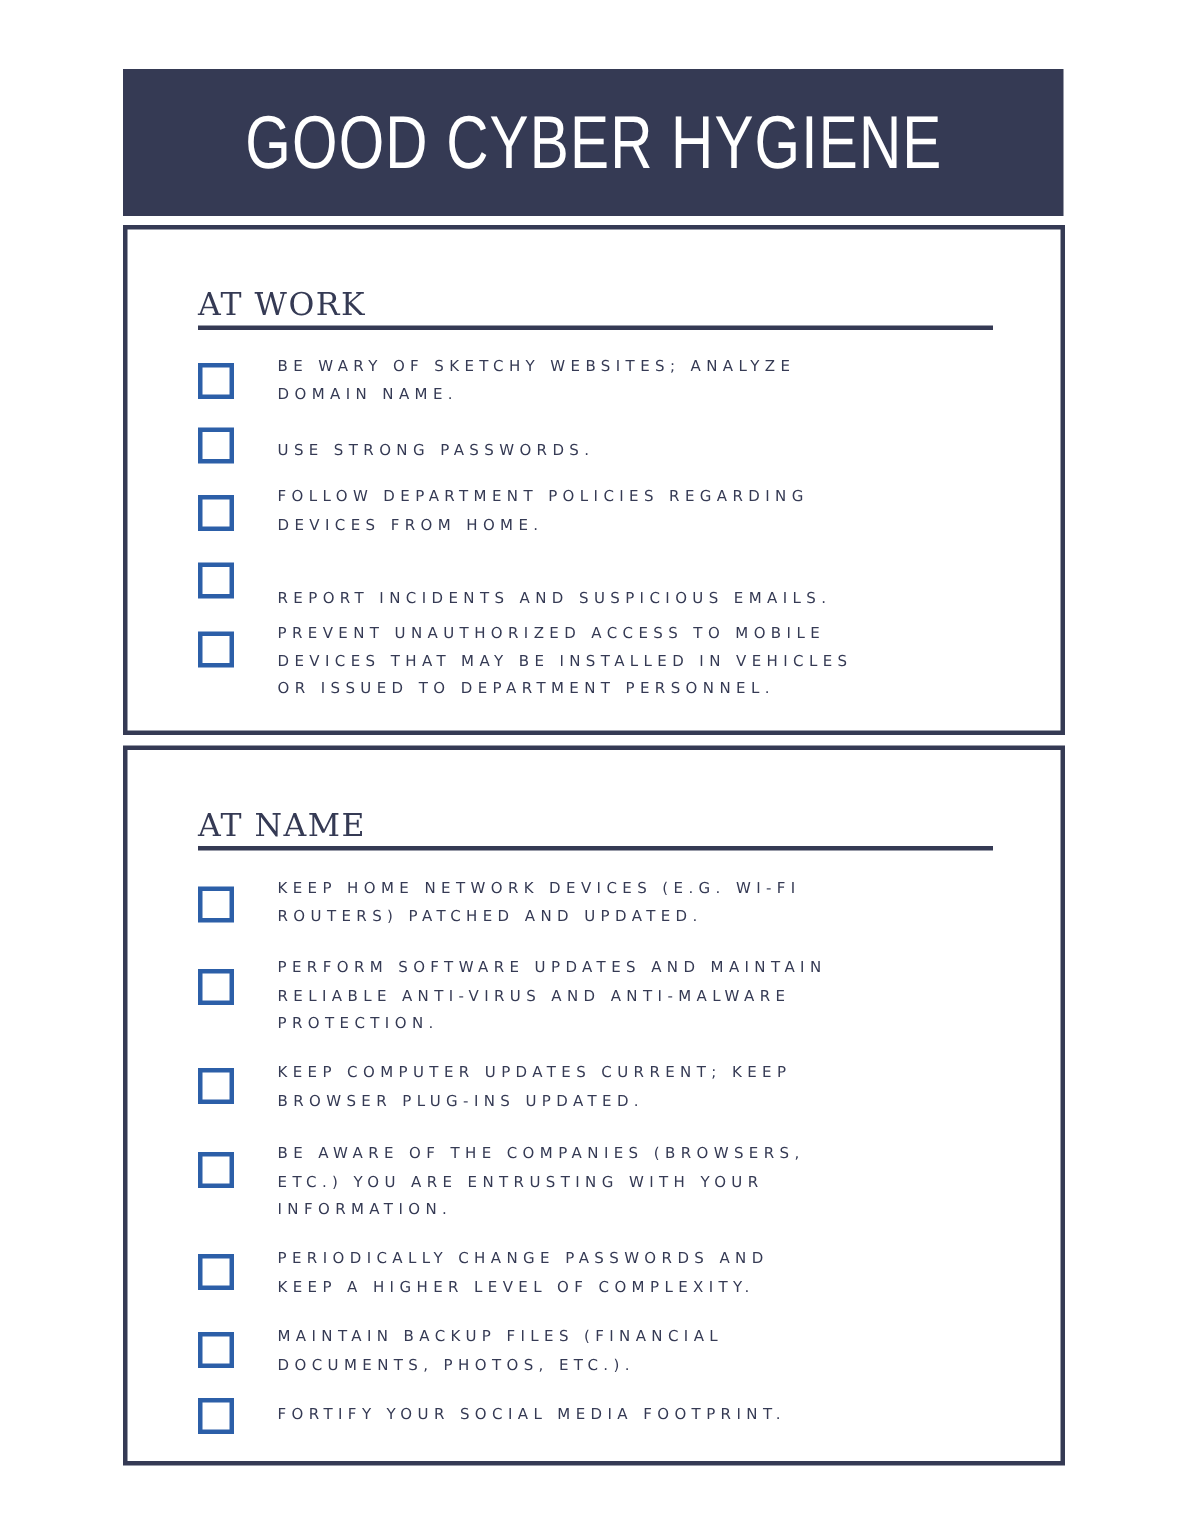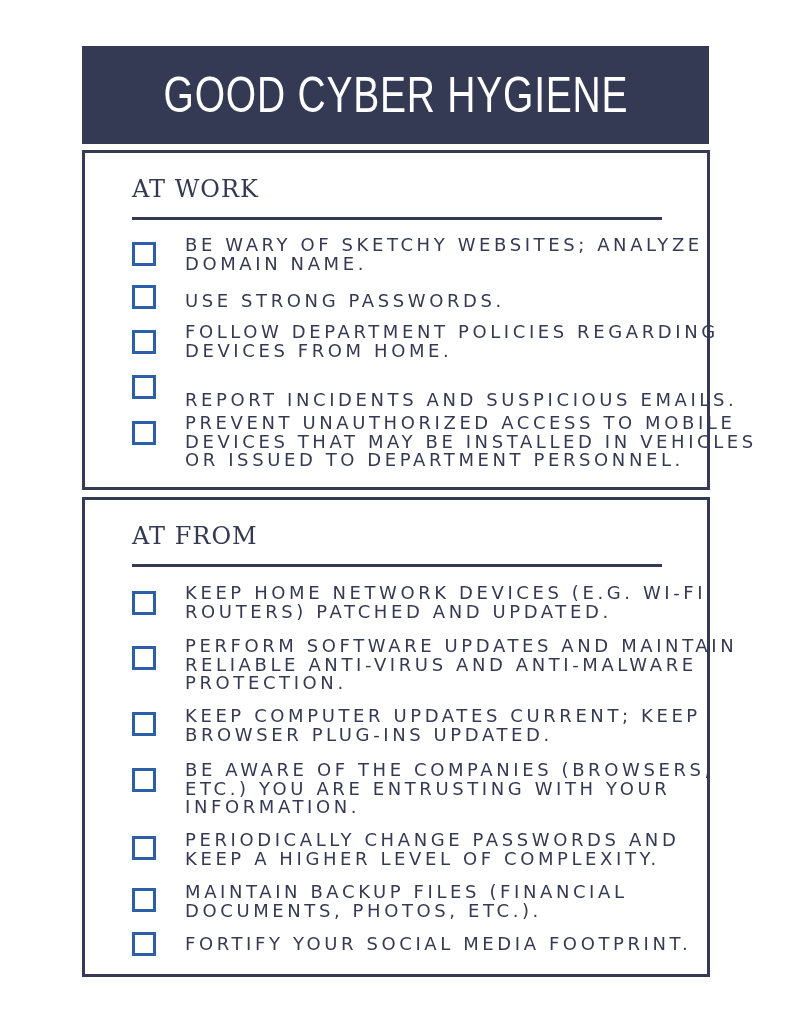--- a/index.html
+++ b/index.html
@@ -11,30 +11,30 @@
   .header-title {
     color:#ffffff; font-family:"Liberation Sans", sans-serif; font-size:50px; font-weight:400;
     letter-spacing:1px; transform:scaleX(0.78); white-space:nowrap; line-height:1;
   }
   .panel {
     position:absolute; left:82px; width:622px; border:3px solid #353a54; background:#fff;
   }
   .panel.work { top:150px; height:334px; }
   .panel.home { top:497px; height:474px; }
   .panel-title {
-    position:absolute; left:47px; top:22px; font-family:"DejaVu Serif", serif; font-size:24px;
+    position:absolute; left:47px; top:38px; font-family:"DejaVu Serif", serif; font-size:21px;
     color:#353a54; letter-spacing:1px; font-weight:400;
   }
   .rule { position:absolute; left:47px; width:530px; height:3px; background:#353a54; top:64px; }
   .item { position:absolute; left:47px; width:560px; }
   .checkbox {
     position:absolute; left:0; width:18px; height:18px; border:3px solid #2c5fa8; box-sizing:content-box;
   }
   .item-text {
-    position:absolute; left:53px; font-family:"DejaVu Sans", sans-serif; font-size:18px; color:#353a54;
+    position:absolute; left:53px; font-family:"DejaVu Sans", sans-serif; font-size:10px; color:#353a54;
     letter-spacing:3.6px; line-height:18.5px; white-space:pre; text-transform:uppercase;
   }
 </style>
 </head>
 <body>
 
 <div class="header">
   <div class="header-title">GOOD CYBER HYGIENE</div>
 </div>
 
@@ -62,21 +62,21 @@
   </div>
   <div class="item" style="top:268px">
     <div class="checkbox" style="top:0px"></div>
     <div class="item-text" style="top:-7px">PREVENT UNAUTHORIZED ACCESS TO MOBILE
 DEVICES THAT MAY BE INSTALLED IN VEHICLES
 OR ISSUED TO DEPARTMENT PERSONNEL.</div>
   </div>
 </div>
 
 <div class="panel home">
-  <div class="panel-title">AT FROM</div>
+  <div class="panel-title">AT NAME</div>
   <div class="rule"></div>
 
   <div class="item" style="top:90px">
     <div class="checkbox" style="top:1px"></div>
     <div class="item-text" style="top:-6px">KEEP HOME NETWORK DEVICES (E.G. WI-FI
 ROUTERS) PATCHED AND UPDATED.</div>
   </div>
   <div class="item" style="top:146px">
     <div class="checkbox" style="top:0px"></div>
     <div class="item-text" style="top:-9px">PERFORM SOFTWARE UPDATES AND MAINTAIN

